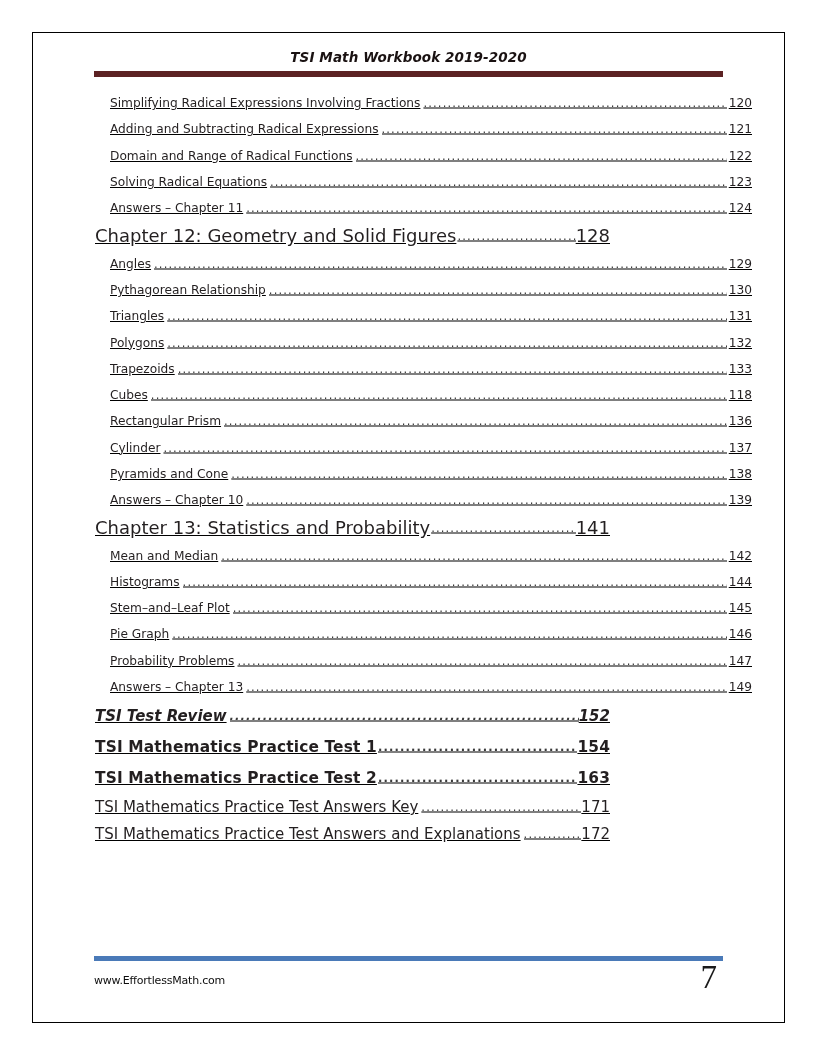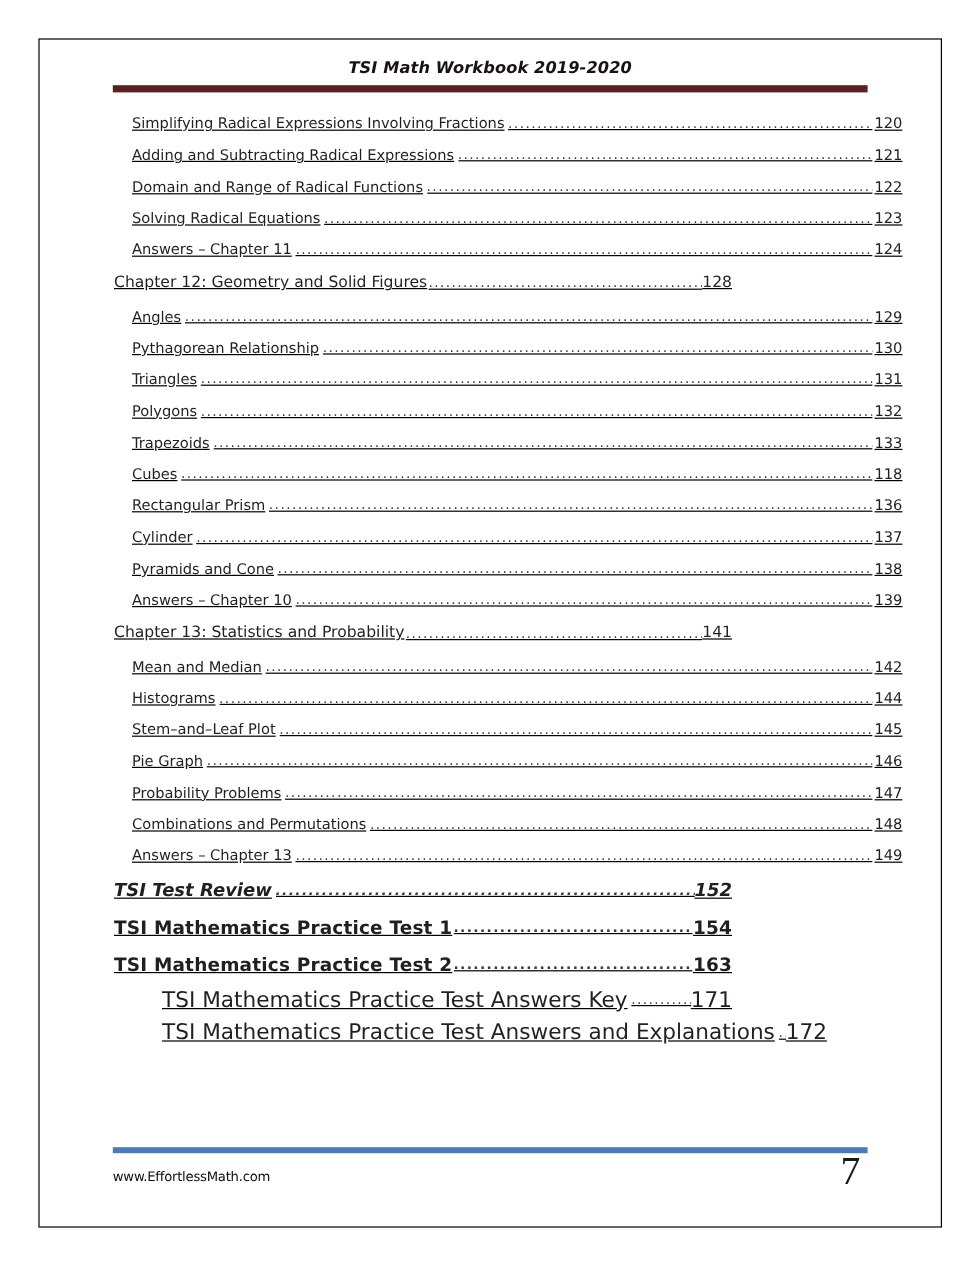--- a/index.html
+++ b/index.html
@@ -109,21 +109,21 @@
     padding-right: 33px;
     height: 26.3px;
     align-items: center;
   }
   .lvl2 .entry-title { padding-right: 3px; }
   .lvl2 .entry-page  { padding-left: 2px; }
 
   
   .lvl1 {
     font-family: "DejaVu Sans", sans-serif;
-    font-size: 13px;
+    font-size: 18px;
     padding-left: 63px;
     padding-right: 175px;
     height: 29px;
     align-items: center;
   }
   .lvl1 .entry-title { padding-right: 1px; }
 
   
   .big {
     padding-left: 63px;
@@ -139,23 +139,22 @@
   }
   .big-b {   
     font-family: "DejaVu Sans", sans-serif;
     font-size: 15.4px;
     font-weight: bold;
     letter-spacing: 0.15px;
     height: 31px;
   }
   .big-c {   
     font-family: "DejaVu Sans", sans-serif;
-    font-size: 18px;
+    font-size: 15px;
     height: 27.5px;
-    margin-left: 40px;
   }
   .big .entry-title { padding-right: 3px; }
   .big-b .entry-title { padding-right: 1px; }
 
   
   .footer {
     position: absolute;
     left: 0;
     bottom: 0;
     width: 100%;
@@ -309,25 +308,20 @@
           </div>
           <div class="toc-row lvl2">
             <span class="entry-title">Pie Graph</span>
             <span class="leader"></span>
             <span class="entry-page">146</span>
           </div>
           <div class="toc-row lvl2">
             <span class="entry-title">Probability Problems</span>
             <span class="leader"></span>
             <span class="entry-page">147</span>
-          </div>
-          <div class="toc-row lvl2">
-            <span class="entry-title">Combinations and Permutations</span>
-            <span class="leader"></span>
-            <span class="entry-page">148</span>
           </div>
           <div class="toc-row lvl2">
             <span class="entry-title">Answers – Chapter 13</span>
             <span class="leader"></span>
             <span class="entry-page">149</span>
           </div>
         </div>
       <div id="toc-bottom">
           <div class="toc-row big big-a">
             <span class="entry-title">TSI Test Review</span>

